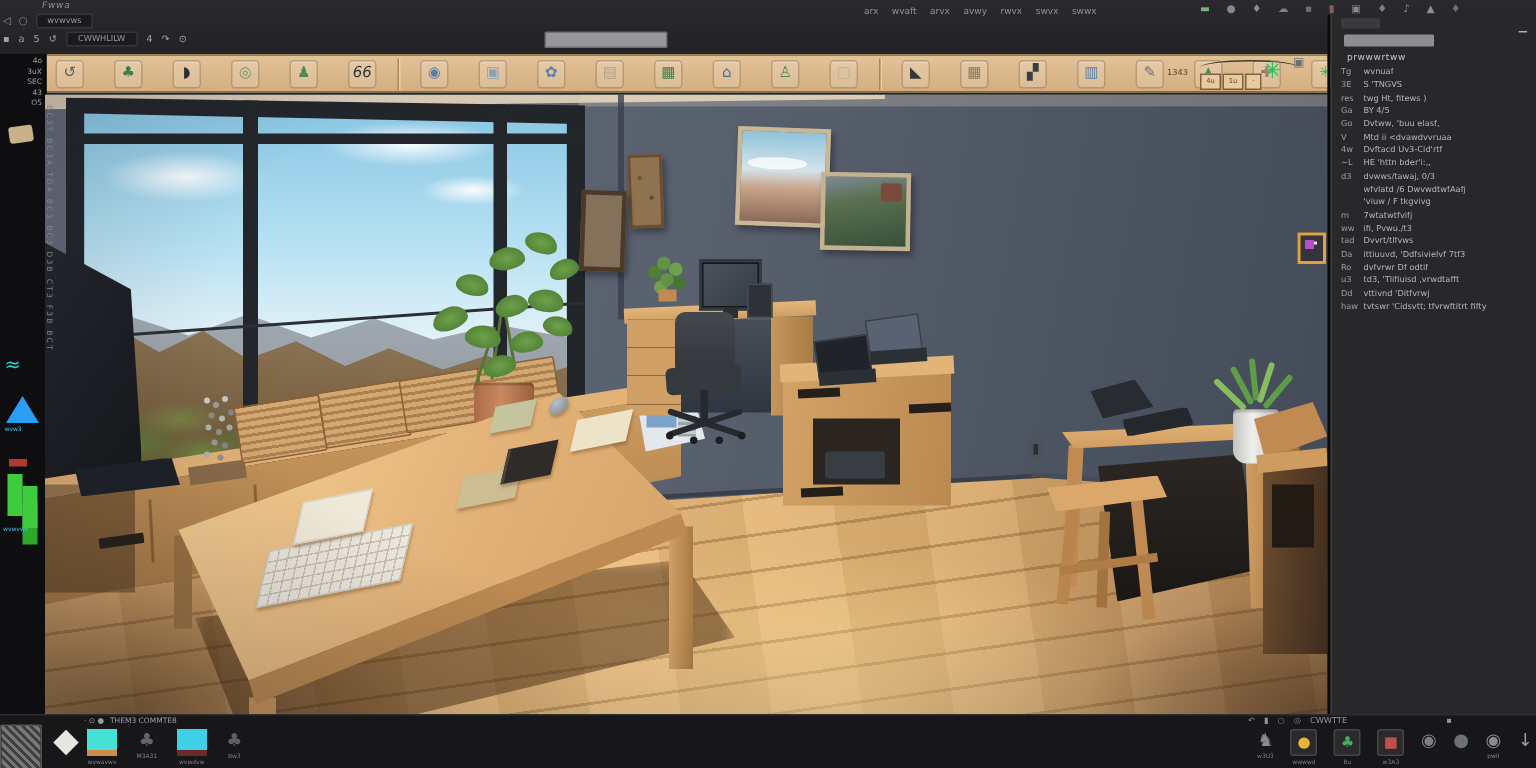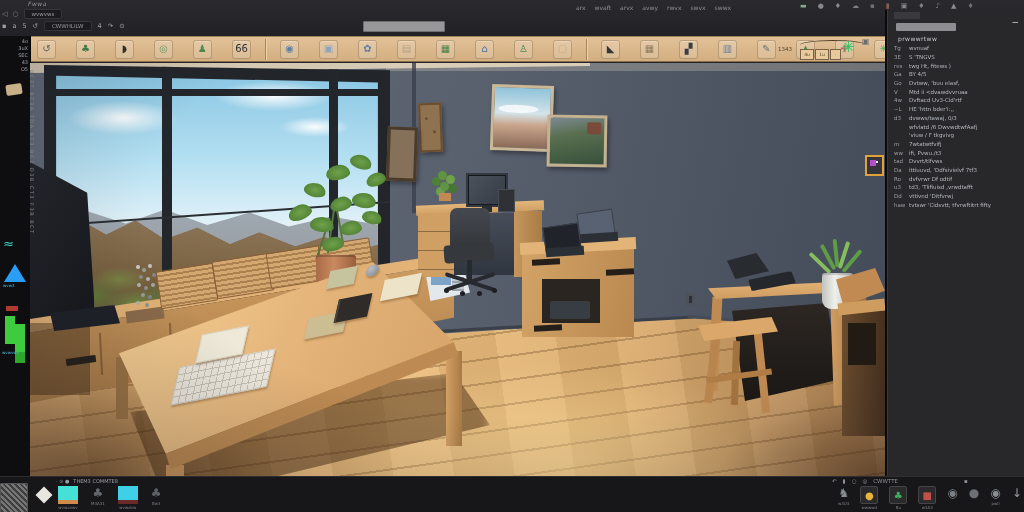--- a/index.html
+++ b/index.html
@@ -308,21 +308,21 @@
       </div>
     <div id="tinput"></div>
   </div>
 
   <div id="toolbar">
       <div class="tb-icon" style="color: rgb(95, 99, 88);">↺</div>
       <div class="tb-icon" style="color: rgb(62, 125, 69);">♣</div>
       <div class="tb-icon" style="color: rgb(44, 47, 44);">◗</div>
       <div class="tb-icon" style="color: rgb(111, 154, 104);">◎</div>
       <div class="tb-icon" style="color: rgb(76, 138, 83);">♟</div>
-      <div class="tb-icon" style="color: rgb(48, 51, 54);">66</div>
+      <div class="tb-icon" style="color: rgb(48, 51, 54); font-style: italic;">66</div>
       <div class="tb-sep"></div>
       <div class="tb-icon" style="color: rgb(90, 128, 166);">◉</div>
       <div class="tb-icon" style="color: rgb(139, 164, 186);">▣</div>
       <div class="tb-icon" style="color: rgb(93, 126, 165);">✿</div>
       <div class="tb-icon" style="color: rgb(178, 161, 132);">▤</div>
       <div class="tb-icon" style="color: rgb(62, 125, 69);">▦</div>
       <div class="tb-icon" style="color: rgb(74, 111, 158);">⌂</div>
       <div class="tb-icon" style="color: rgb(76, 138, 83);">♙</div>
       <div class="tb-icon" style="color: rgb(191, 174, 146);">▢</div>
       <div class="tb-sep"></div>

